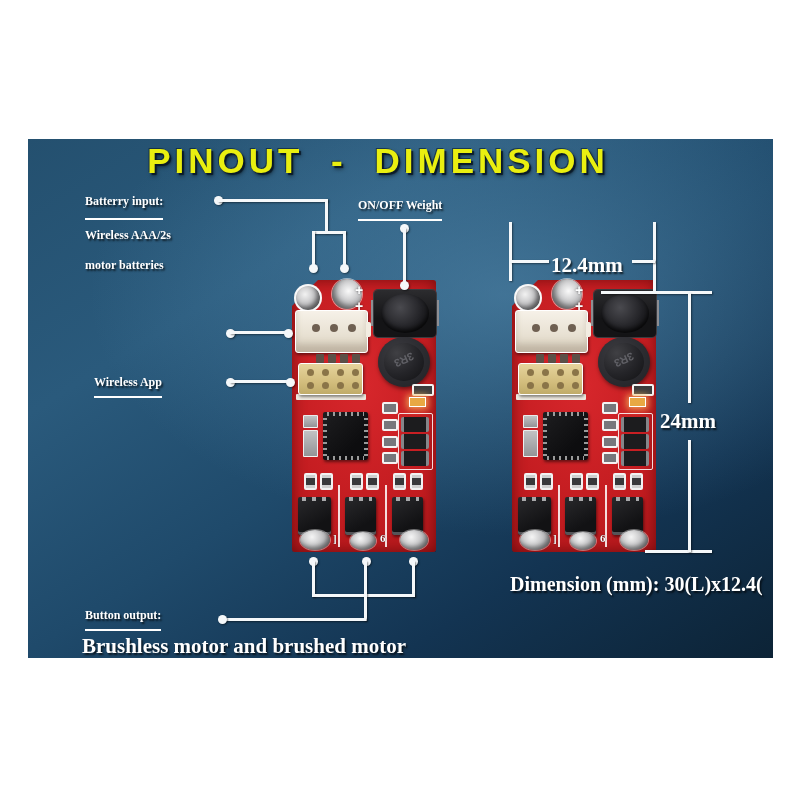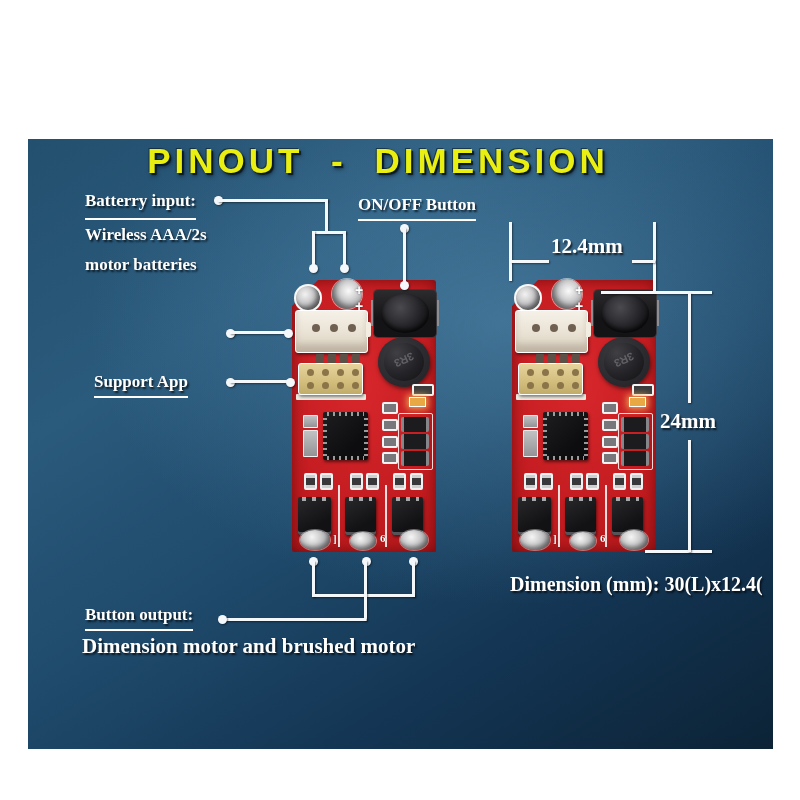--- a/index.html
+++ b/index.html
@@ -1,26 +1,26 @@
 <!DOCTYPE html>
 <html><head>
 <meta charset="utf-8">
 <style>
   html,body{margin:0;padding:0;}
   .stage{position:relative;width:800px;height:800px;background:#ffffff;overflow:hidden;
          font-family:"Liberation Serif",serif;}
-  .panel{position:absolute;left:28px;top:139px;width:745px;height:610px;overflow:hidden;
+  .panel{position:absolute;left:28px;top:139px;width:745px;height:519px;overflow:hidden;
     background:
       radial-gradient(90% 75% at 64% 30%, rgba(96,152,188,0.50), rgba(96,152,188,0) 62%),
       linear-gradient(148deg,#24506f 0%,#2a5a7c 28%,#1f4a6b 52%,#133452 76%,#0c2336 100%);}
   .title{position:absolute;left:105px;top:1px;width:490px;height:42px;text-align:center;
     font-family:"Liberation Sans",sans-serif;font-weight:bold;font-size:35px;line-height:42px;
     color:#e9ef10;letter-spacing:4px;word-spacing:14px;
     text-shadow:2px 2px 1px rgba(8,22,36,.9),-1px -1px 0 rgba(8,22,36,.55),2px 3px 4px rgba(0,0,0,.5);}
-  .lbl{position:absolute;color:#fff;font-weight:bold;font-size:17px;line-height:24px;white-space:nowrap;
+  .lbl{position:absolute;color:#fff;font-weight:bold;font-size:12px;line-height:24px;white-space:nowrap;
     text-shadow:1.5px 2px 2px rgba(0,0,0,.7);}
   .und{display:inline-block;border-bottom:2.5px solid #fff;padding-bottom:2px;}
   
   .hl,.vl{position:absolute;background:#f5f8fa;box-shadow:1px 1px 2px rgba(0,0,0,.45);}
   .hl{height:3px;} .vl{width:3px;}
   .dot{position:absolute;width:9px;height:9px;border-radius:50%;background:#f5f8fa;
     box-shadow:1px 1px 2px rgba(0,0,0,.45);}
   .dimtext{position:absolute;color:#fff;font-weight:bold;font-size:21px;white-space:nowrap;
     text-shadow:1.5px 2px 2px rgba(0,0,0,.7);}
   
@@ -98,32 +98,32 @@
 
     <div class="title">PINOUT - DIMENSION</div>
 
     <div class="lbl" style="left:57px;top:47px;line-height:30px;">
       <span class="und">Batterry input:</span><br>
       <span>Wireless AAA/2s</span><br>
       <span>motor batteries</span>
     </div>
 
     <div class="lbl" style="left:330px;top:54px;">
-      <span class="und">ON/OFF Button</span>
+      <span class="und">ON/OFF Weight</span>
     </div>
 
 
     <div class="lbl" style="left:66px;top:231px;">
-      <span class="und">Support App</span>
+      <span class="und">Wireless App</span>
     </div>
 
     <div class="lbl" style="left:57px;top:464px;">
       <span class="und">Button output:</span>
     </div>
-    <div class="lbl" style="left:54px;top:495px;font-size:21px;">Dimension motor and brushed motor</div>
+    <div class="lbl" style="left:54px;top:495px;font-size:21px;">Brushless motor and brushed motor</div>
 
     <div class="spec" style="left:482px;top:434px;">Dimension (mm): 30(L)x12.4(</div>
 
     <div class="pcb" style="left:264px;top:141px;">
   <div class="board"></div>
   <div class="pad1"></div>
   <div class="pad2"></div>
   <div class="plus" style="left:63px;top:3px;">+</div>
   <div class="plus" style="left:63px;top:19px;">+</div>
   <div class="btnclip" style="left:79px;"></div>
@@ -277,21 +277,21 @@
     <div class="vl" style="left:384px;top:422px;height:36px;"></div>
     <div class="hl" style="left:284px;top:455px;width:103px;"></div>
     <div class="vl" style="left:336px;top:422px;height:60px;"></div>
     <div class="hl" style="left:194px;top:479px;width:144px;"></div>
     <div class="dot" style="left:190px;top:476px;"></div>
 
     <div class="vl" style="left:481px;top:83px;height:59px;"></div>
     <div class="vl" style="left:625px;top:83px;height:70px;"></div>
     <div class="hl" style="left:483px;top:121px;width:38px;"></div>
     <div class="hl" style="left:604px;top:121px;width:23px;"></div>
-    <div class="dimtext" style="left:523px;top:95px;">12.4mm</div>
+    <div class="dimtext" style="left:523px;top:114px;">12.4mm</div>
 
     <div class="hl" style="left:573px;top:152px;width:111px;"></div>
     <div class="hl" style="left:617px;top:411px;width:67px;"></div>
     <div class="vl" style="left:660px;top:154px;height:110px;"></div>
     <div class="vl" style="left:660px;top:301px;height:112px;"></div>
     <div class="dimtext" style="left:632px;top:270px;">24mm</div>
 
   </div>
 </div>
 

